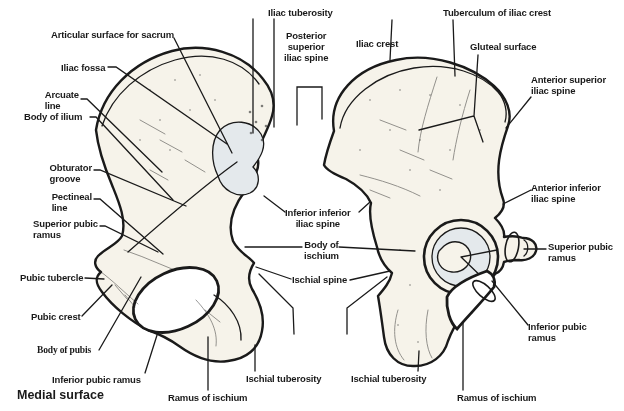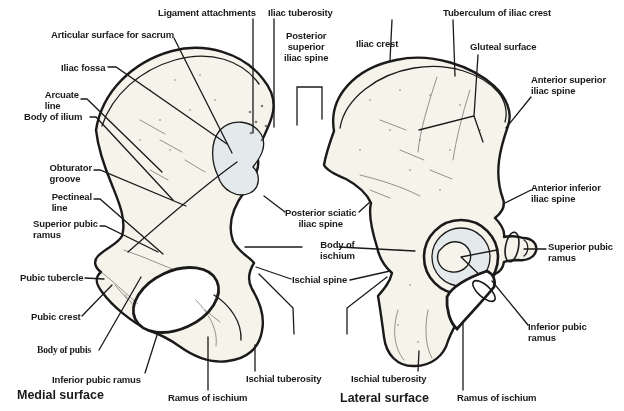--- a/index.html
+++ b/index.html
@@ -150,56 +150,54 @@
       <path class="leader" d="M392,20 L390,60"></path>
       <path class="leader" d="M453,20 L455,76"></path>
       <path class="leader" d="M478,55 L474,116 L419,130 M474,116 L483,142"></path>
       <path class="leader" d="M531,97 L506,128"></path>
       <path class="leader" d="M531,190 L503,204"></path>
       <path class="leader" d="M546,249 L524,249"></path>
       <path class="leader" d="M528,325 L492,281"></path>
     </g>
   </svg>
 
-  <div class="label" style="left:158px;top:7px;">Ligament attachments</div>
   <div class="label" style="left:268px;top:7px;">Iliac tuberosity</div>
   <div class="label" style="left:356px;top:7px;margin-top:31px;">Iliac crest</div>
   <div class="label" style="left:51px;top:29px;">Articular surface for sacrum</div>
   <div class="label" style="left:443px;top:7px;">Tuberculum of iliac crest</div>
   <div class="label center" style="left:284px;top:30px;">Posterior
 superior
 iliac spine</div>
   <div class="label" style="left:470px;top:41px;">Gluteal surface</div>
   <div class="label" style="left:61px;top:62px;">Iliac fossa</div>
   <div class="label" style="left:531px;top:74px;">Anterior superior
 iliac spine</div>
   <div class="label right" style="right:545px;top:89px;">Arcuate
 line</div>
   <div class="label" style="left:24px;top:111px;">Body of ilium</div>
   <div class="label right" style="right:532px;top:162px;">Obturator
 groove</div>
   <div class="label" style="left:531px;top:182px;">Anterior inferior
 iliac spine</div>
   <div class="label right" style="right:532px;top:191px;margin-left:25px;">Pectineal
 line</div>
-  <div class="label center" style="left:285px;top:207px;">Posterior sciatic
+  <div class="label center" style="left:285px;top:207px;">Inferior inferior
 iliac spine</div>
   <div class="label right" style="right:526px;top:218px;">Superior pubic
 ramus</div>
-  <div class="label center" style="left:304px;top:239px;margin-left:16px;">Body of
+  <div class="label center" style="left:304px;top:239px;">Body of
 ischium</div>
   <div class="label" style="left:548px;top:241px;">Superior pubic
 ramus</div>
   <div class="label" style="left:20px;top:272px;">Pubic tubercle</div>
   <div class="label" style="left:292px;top:274px;">Ischial spine</div>
   <div class="label" style="left:31px;top:311px;">Pubic crest</div>
   <div class="label" style="left:528px;top:321px;">Inferior pubic
 ramus</div>
   <div class="label" style="left:37px;top:345px;font-family:Liberation Serif, serif;">Body of pubis</div>
   <div class="label" style="left:52px;top:374px;">Inferior pubic ramus</div>
   <div class="label" style="left:246px;top:373px;">Ischial tuberosity</div>
   <div class="label" style="left:351px;top:373px;">Ischial tuberosity</div>
   <div class="viewtitle" style="left:17px;top:388px;">Medial surface</div>
   <div class="label" style="left:168px;top:392px;">Ramus of ischium</div>
-  <div class="viewtitle" style="left:340px;top:391px;">Lateral surface</div>
   <div class="label" style="left:457px;top:392px;">Ramus of ischium</div>
 
 </div>
 
 </body></html>

